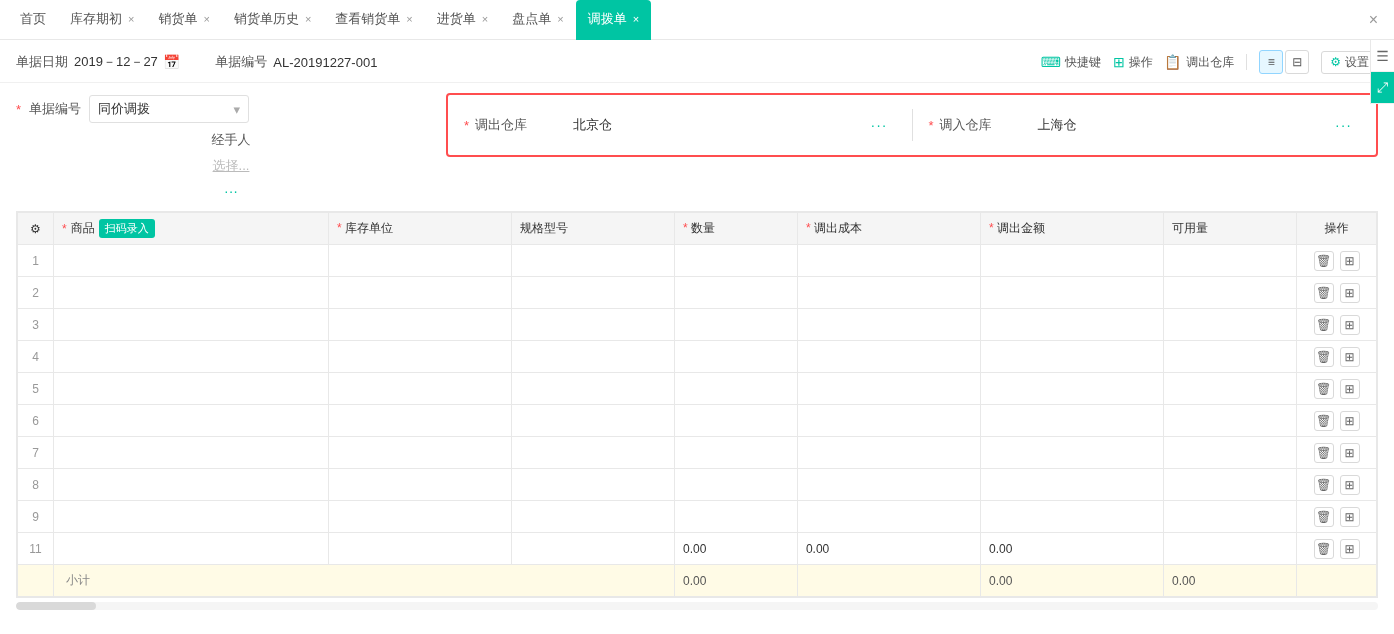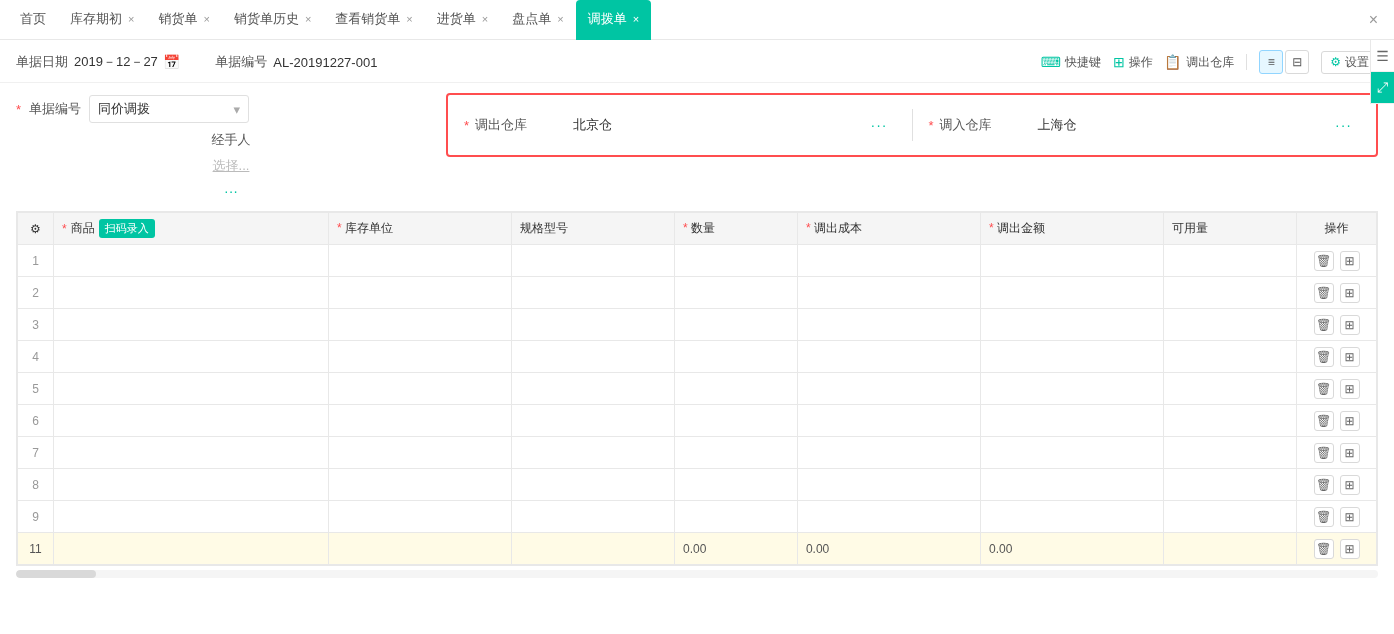--- a/index.html
+++ b/index.html
@@ -579,20 +579,29 @@
           <td>0.00</td>
           <td></td>
           <td>
               <div class="action-cell">
                 <span class="action-icon">🗑</span>
                 <span class="action-icon">⊞</span>
               </div>
             </td>
         </tr>
 
+        <tr style="background:#fffbe6;">
+          <td class="row-num"></td>
+          <td colspan="3" style="color:#888; padding-left:12px;">小计</td>
+          <td>0.00</td>
+          <td></td>
+          <td>0.00</td>
+          <td>0.00</td>
+          <td></td>
+        </tr>
       </tbody>
     </table>
   </div>
 
   <div class="scroll-bar" style="margin-top:4px;">
     <div class="scroll-thumb"></div>
   </div>
 </div>
 
 <div class="right-sidebar">

